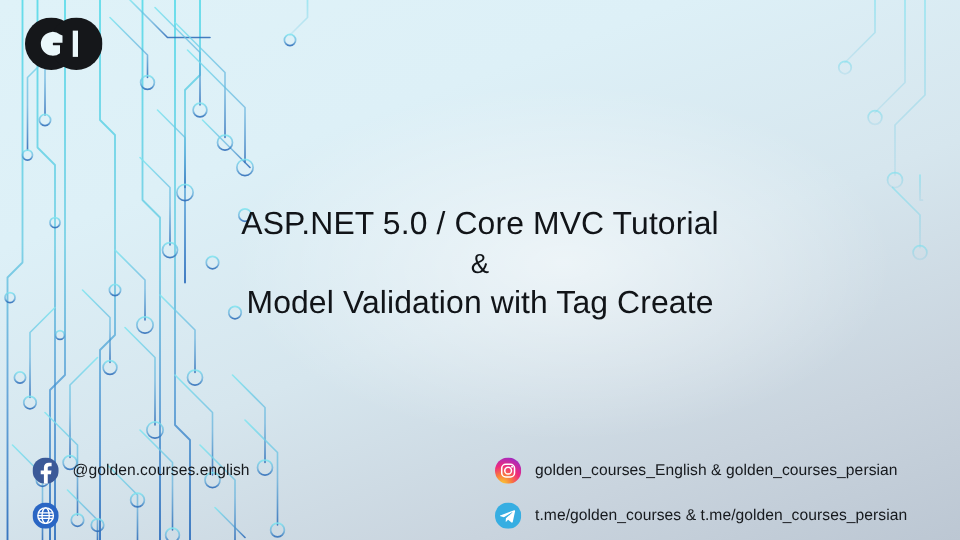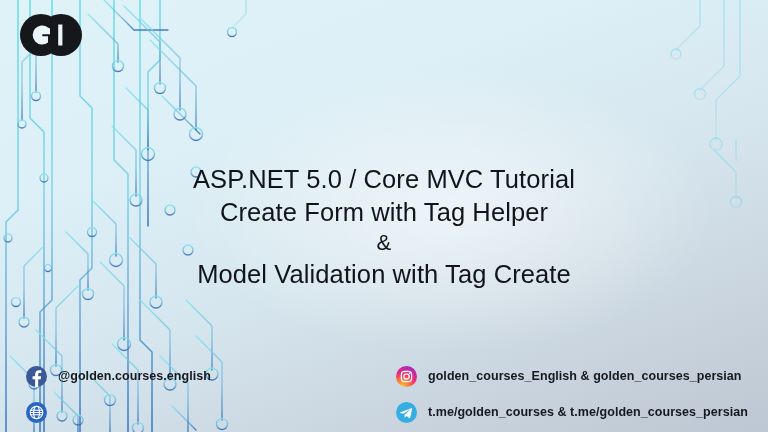--- a/index.html
+++ b/index.html
@@ -90,21 +90,21 @@
   }
   .footer-row .ico {
     width: 21px;
     height: 21px;
     flex: 0 0 21px;
     margin-right: 11px;
     display: block;
   }
   .footer-row .txt {
     font-size: 12.5px;
-    font-weight: bold;
+    font-weight: normal;
     color: #16191d;
     white-space: nowrap;
     letter-spacing: 0.05px;
   }
 </style>
 </head>
 <body>
 
 <div id="slide">
 
@@ -226,21 +226,20 @@
 
   <svg class="logo" viewBox="0 0 62 42" xmlns="http://www.w3.org/2000/svg">
     <circle cx="21" cy="21" r="21" fill="#15171a"></circle>
     <circle cx="41" cy="21" r="21" fill="#15171a"></circle>
     <path d="M28 13.5 A9.5 9.5 0 1 0 28 28.5 L28 22.2 L22.3 22.2 L22.3 20.2 L30 20.2 L30 14.4 Z" fill="#eaf7fa"></path>
     <rect x="38.2" y="10.5" width="4.2" height="21" fill="#eaf7fa"></rect>
   </svg>
 
   <div class="title-block">
     <div class="title-line">ASP.NET 5.0 / Core MVC Tutorial</div>
-    <div class="title-line">Create Form with Tag Helper</div>
     <div class="title-line amp">&amp;</div>
     <div class="title-line">Model Validation with Tag Create</div>
   </div>
 
   <div class="footer">
 
     <div class="footer-col left">
 
       <div class="footer-row">
         <svg class="ico" viewBox="0 0 32 32" xmlns="http://www.w3.org/2000/svg">

